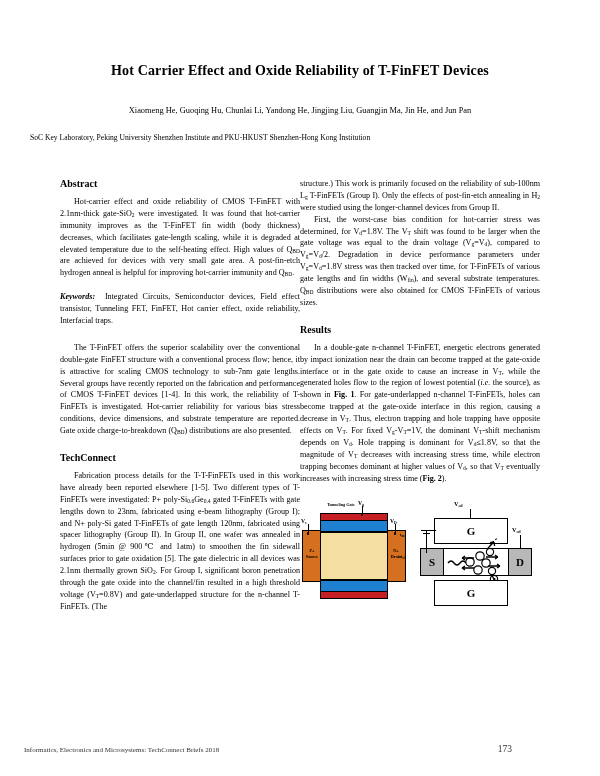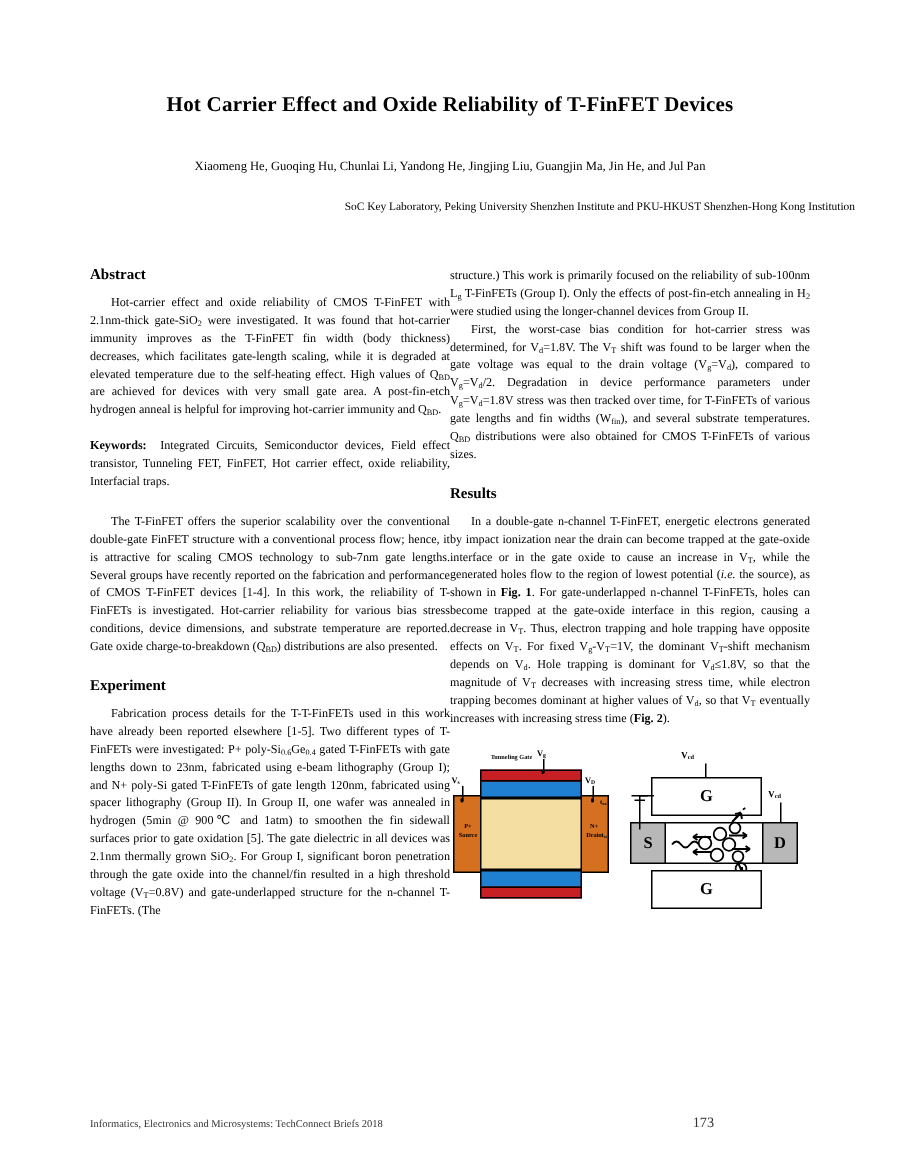--- a/index.html
+++ b/index.html
@@ -34,21 +34,21 @@
     line-height: 1.25;
   }
   .authors {
     text-align: center;
     font-size: 8.4px;
     margin: 0;
     padding: 26px 45px 0 45px;
     line-height: 1.3;
   }
   .affiliation {
-    text-align: right;
+    text-align: left;
     font-size: 7.6px;
     margin: 0;
     padding: 17px 30px 0 30px;
     line-height: 1.3;
   }
 
   
   .columns {
     position: absolute;
     top: 178px;
@@ -84,21 +84,21 @@
   p.para + p.para { margin-top: 0px; }
   p.noindent { text-indent: 0; }
 
   .kw {
     font-size: 8.1px;
     line-height: 1.47;
     text-align: justify;
     margin: 0;
     text-indent: 0;
   }
-  .kw b { font-weight: bold; }
+  .kw b { font-weight: bold; font-style: italic; }
   .gap-m { height: 12px; }
   .gap-l { height: 15px; }
 
   sub { font-size: 0.68em; vertical-align: -0.25em; line-height: 0; }
   i { font-style: italic; }
   b.inl { font-weight: bold; }
 
   
   .figure-wrap {
     margin-top: 10px;
@@ -307,21 +307,21 @@
     margin-top: 8px;
     width: 245px;
   }
 
   
   .footer {
     position: absolute;
     left: 0;
     bottom: 22px;
     width: 536px;
-    padding: 0 60px;
+    padding: 0 24px;
     box-sizing: border-box;
     display: flex;
     align-items: baseline;
     justify-content: space-between;
     border-top: 0;
   }
   .footer-text {
     font-size: 7px;
     color: #333;
   }
@@ -329,21 +329,21 @@
     font-size: 9.5px;
     color: #333;
   }
 </style>
 </head>
 <body>
 
 <div class="page">
 
   <h1 class="title">Hot Carrier Effect and Oxide Reliability of T-FinFET Devices</h1>
-  <div class="authors">Xiaomeng He, Guoqing Hu, Chunlai Li, Yandong He, Jingjing Liu, Guangjin Ma,  Jin He, and Jul Pan</div>
+  <div class="authors">Xiaomeng He, Guoqing Hu, Chunlai Li, Yandong He, Jingjing Liu, Guangjin Ma,  Jin He, and Jun Pan</div>
   <div class="affiliation">SoC Key Laboratory, Peking University Shenzhen Institute and PKU-HKUST Shenzhen-Hong Kong Institution</div>
 
   <div class="columns">
 
     <div class="col col-left">
 
       <h2 class="sec sec-abstract">Abstract</h2>
 
       <p class="para"><span>Hot-carrier effect and oxide reliability of CMOS T-FinFET with 2.1nm-thick gate-SiO</span><sub>2</sub><span> were investigated. It was found that hot-carrier immunity improves as the T-FinFET fin width (body thickness) decreases, which facilitates gate-length scaling, while it is degraded at elevated temperature due to the self-heating effect. High values of Q</span><sub>BD</sub><span> are achieved for devices with very small gate area. A post-fin-etch hydrogen anneal is helpful for improving hot-carrier immunity and Q</span><sub>BD</sub><span>.</span></p>
 
@@ -351,21 +351,21 @@
 
       <p class="kw"><b>Keywords:</b>&nbsp;&nbsp;<span>Integrated Circuits, Semiconductor devices, Field effect transistor, Tunneling FET, FinFET, Hot carrier effect, oxide reliability, Interfacial traps.</span></p>
 
       <div class="gap-l"></div>
 
 
       <p class="para"><span>The T-FinFET offers the superior scalability over the conventional double-gate FinFET structure with a conventional process flow; hence, it is attractive for scaling CMOS technology to sub-7nm gate lengths. Several groups have recently reported on the fabrication and performance of CMOS T-FinFET devices [1-4]. In this work, the reliability of T-FinFETs is investigated. Hot-carrier reliability for various bias stress conditions, device dimensions, and substrate temperature are reported. Gate oxide charge-to-breakdown (Q</span><sub>BD</sub><span>) distributions are also presented.</span></p>
 
       <div class="gap-l"></div>
 
-      <h2 class="sec">Experiment</h2>
+      <h2 class="sec">TechConnect</h2>
 
       <p class="para"><span>Fabrication process details for the T-T-FinFETs used in this work have already been reported elsewhere [1-5]. Two different types of T-FinFETs were investigated: P+ poly-Si</span><sub>0.6</sub><span>Ge</span><sub>0.4</sub><span> gated T-FinFETs with gate lengths down to 23nm, fabricated using e-beam lithography (Group I); and N+ poly-Si gated T-FinFETs of gate length 120nm, fabricated using spacer lithography (Group II). In Group II, one wafer was annealed in hydrogen (5min @ 900℃ and 1atm) to smoothen the fin sidewall surfaces prior to gate oxidation [5]. The gate dielectric in all devices was 2.1nm thermally grown SiO</span><sub>2</sub><span>. For Group I, significant boron penetration through the gate oxide into the channel/fin resulted in a high threshold voltage (V</span><sub>T</sub><span>=0.8V) and gate-underlapped structure for the n-channel T-FinFETs. (The</span></p>
 
     </div>
 
     <div class="col col-right">
 
       <p class="para noindent"><span>structure.) This work is primarily focused on the reliability of sub-100nm L</span><sub>g</sub><span> T-FinFETs (Group I). Only the effects of post-fin-etch annealing in H</span><sub>2</sub><span> were studied using the longer-channel devices from Group II.</span></p>
 
       <p class="para"><span>First, the worst-case bias condition for hot-carrier stress was determined, for V</span><sub>d</sub><span>=1.8V. The V</span><sub>T</sub><span> shift was found to be larger when the gate voltage was equal to the drain voltage (V</span><sub>g</sub><span>=V</span><sub>d</sub><span>), compared to V</span><sub>g</sub><span>=V</span><sub>d</sub><span>/2. Degradation in device performance parameters under V</span><sub>g</sub><span>=V</span><sub>d</sub><span>=1.8V stress was then tracked over time, for T-FinFETs of various gate lengths and fin widths (W</span><sub>fin</sub><span>), and several substrate temperatures.  Q</span><sub>BD</sub><span> distributions were also obtained for CMOS T-FinFETs of various sizes.</span></p>

